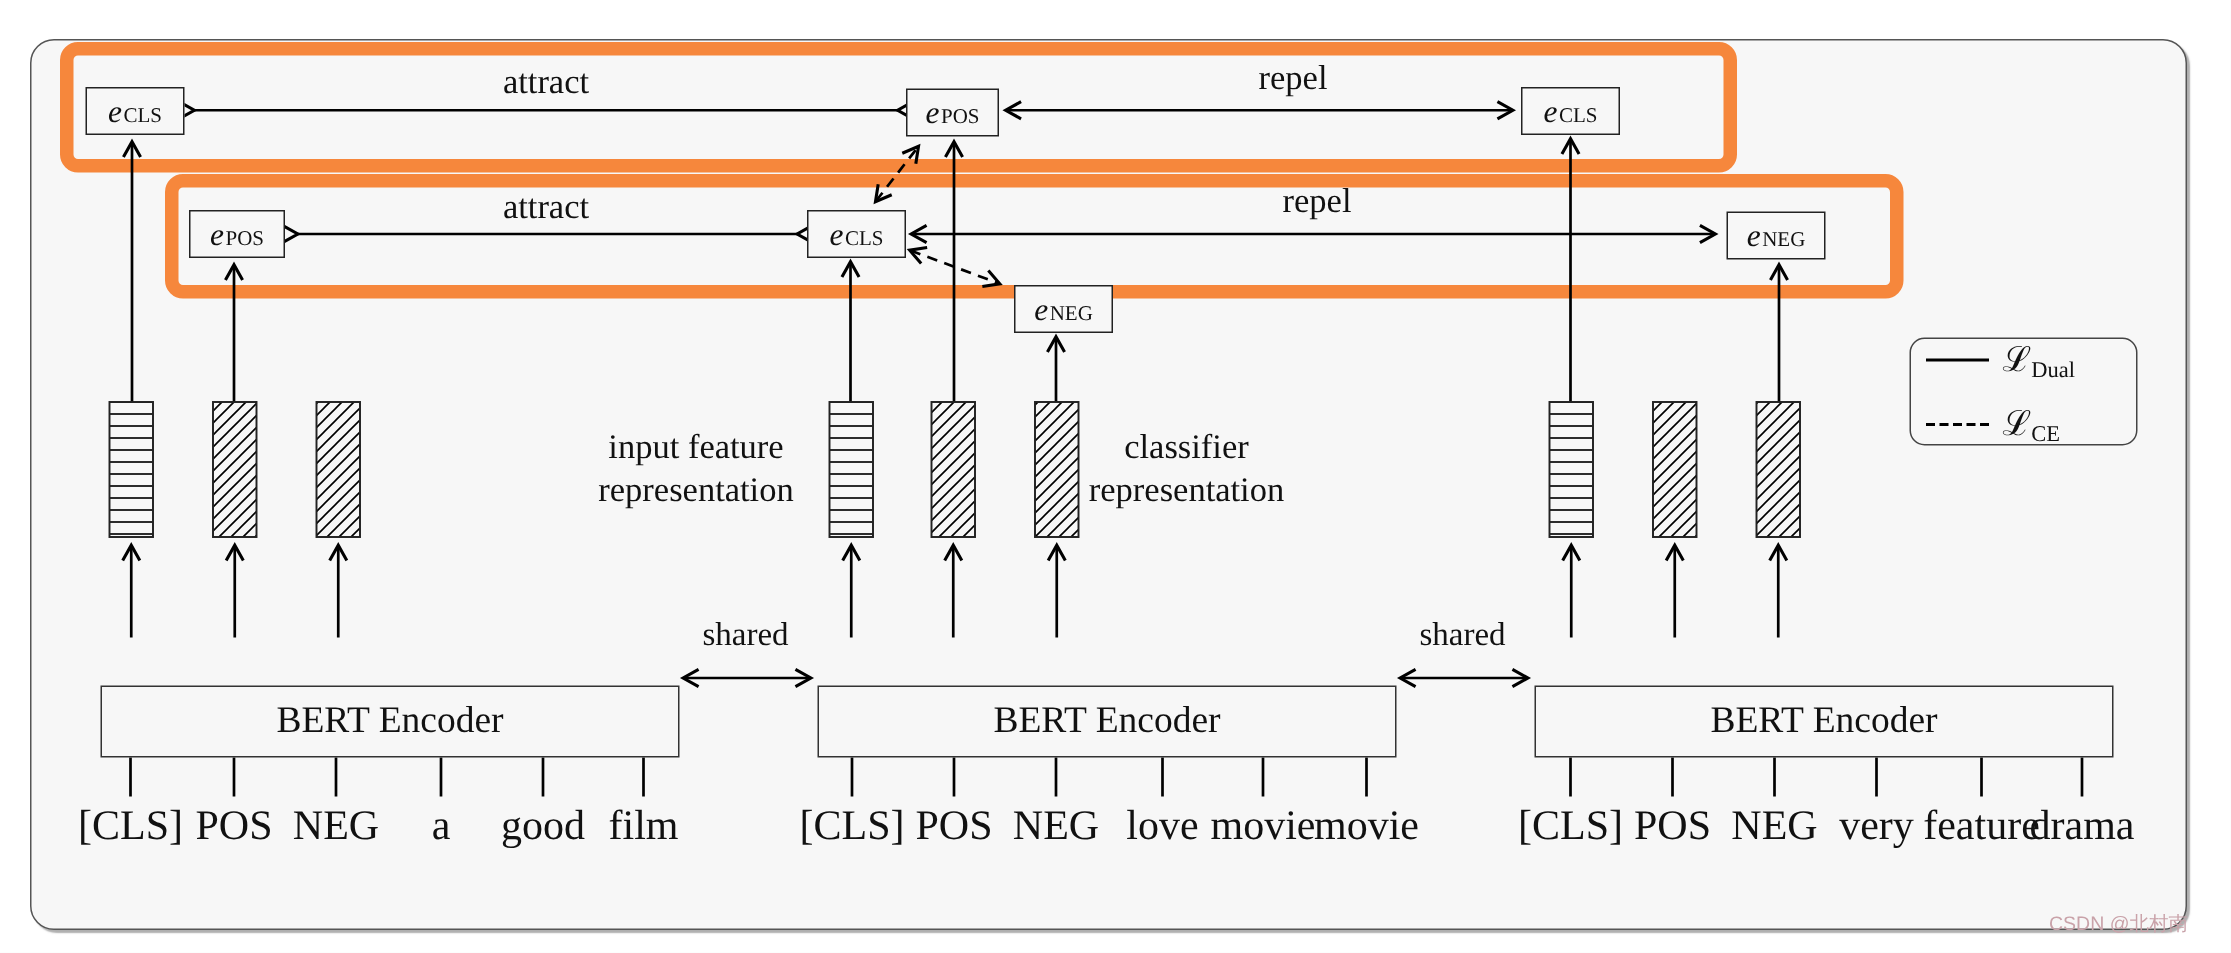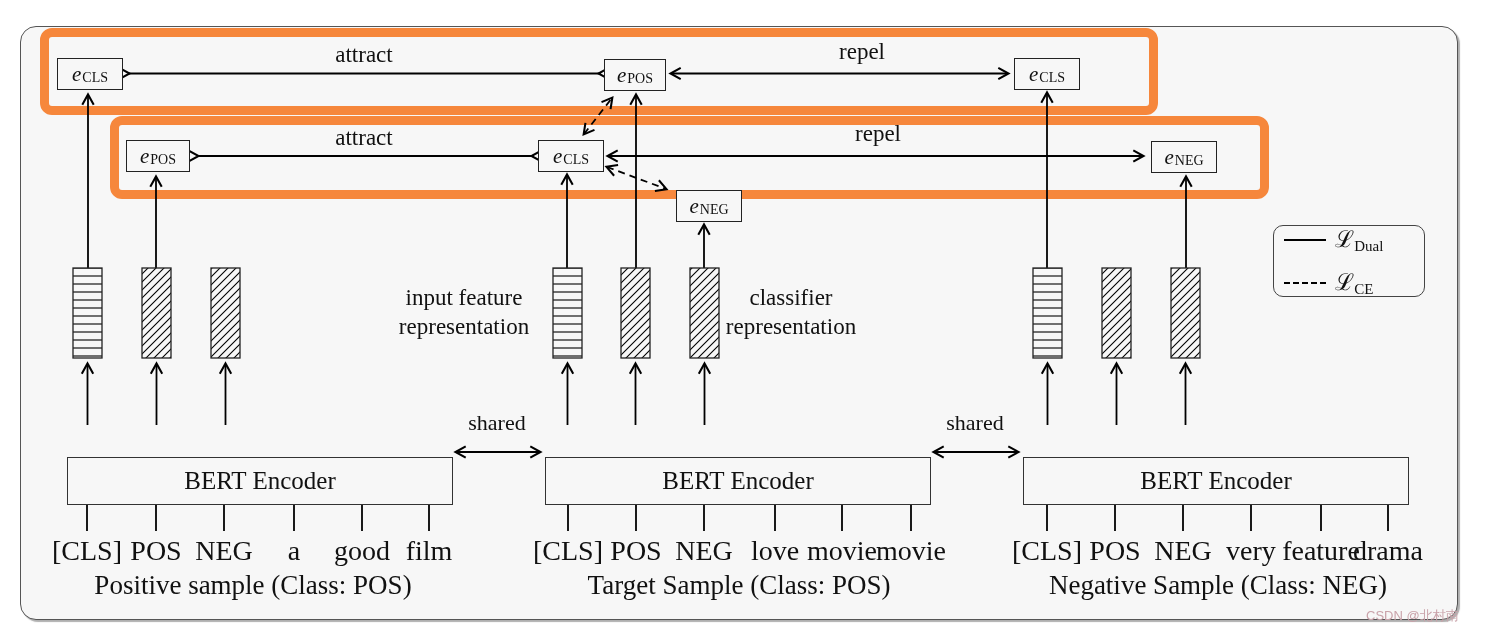--- a/index.html
+++ b/index.html
@@ -242,18 +242,15 @@
   <div class="tok" style="left:842px">movie</div>
   <div class="tok" style="left:911px">movie</div>
 
   <div class="tok" style="left:1047px">[CLS]</div>
   <div class="tok" style="left:1115px">POS</div>
   <div class="tok" style="left:1183px">NEG</div>
   <div class="tok" style="left:1251px">very</div>
   <div class="tok" style="left:1321px">feature</div>
   <div class="tok" style="left:1388px">drama</div>
 
-  <div class="caption" style="left:253px">Positive sample (Class: POS)</div>
-  <div class="caption" style="left:739px">Target Sample (Class: POS)</div>
-  <div class="caption" style="left:1218px">Negative Sample (Class: NEG)</div>
 
   <div class="watermark">CSDN @北村南</div>
 </div>
 
 </body></html>

